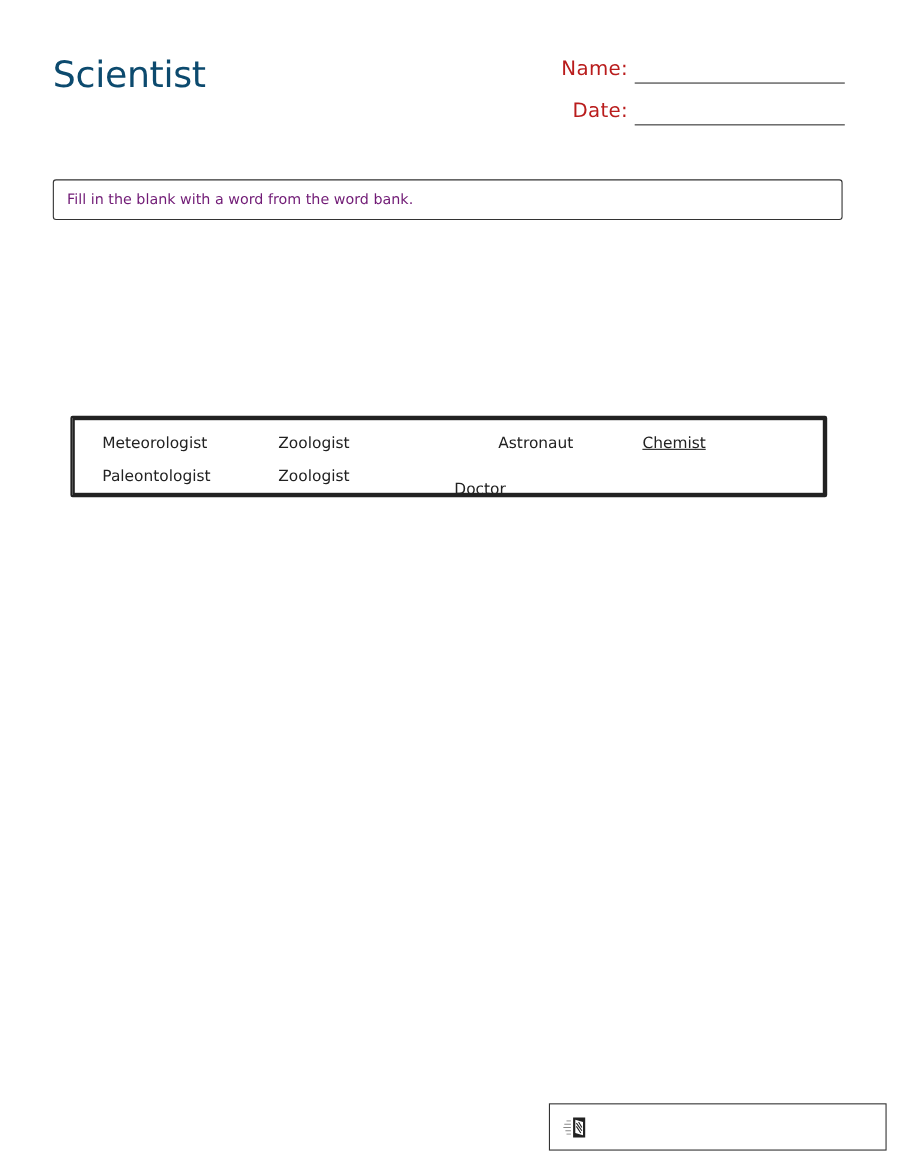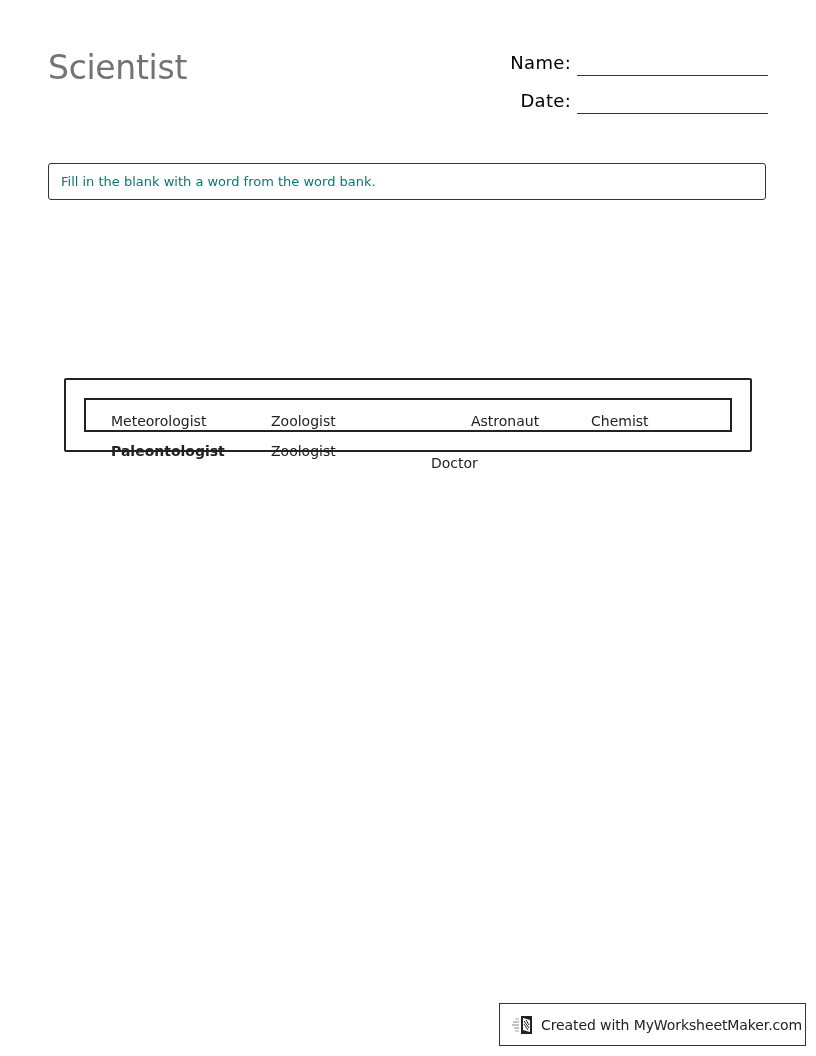--- a/index.html
+++ b/index.html
@@ -14,36 +14,36 @@
     font-family: "DejaVu Sans", "Liberation Sans", sans-serif;
     color: #222222;
     overflow: hidden;
   }
   .title {
     position: absolute;
     left: 48px;
     top: 46px;
     font-size: 33px;
     font-weight: normal;
-    color: #737373;
+    color: #0c4a6e;
     letter-spacing: -0.3px;
     margin: 0;
     line-height: 44px;
   }
   .field-row {
     position: absolute;
     right: 48px;
     display: flex;
     align-items: flex-end;
   }
   .field-row.name { top: 50px; }
   .field-row.date { top: 88px; justify-content: flex-end; }
   .field-label {
     font-size: 18px;
-    color: #000000;
+    color: #b91c1c;
     margin-right: 6px;
     line-height: 26px;
     letter-spacing: 0.3px;
   }
   .field-line {
     width: 191px;
     height: 24px;
     border-bottom: 1.5px solid #333;
   }
   .instructions {
@@ -51,32 +51,32 @@
     left: 48px;
     top: 163px;
     width: 718px;
     height: 37px;
     border: 1px solid #333;
     border-radius: 3px;
     box-sizing: border-box;
     font-size: 13px;
     line-height: 35px;
     padding-left: 12px;
-    color: #0f766e;
+    color: #701a75;
   }
   .word-bank {
     position: absolute;
     left: 64px;
     top: 378px;
     width: 688px;
     height: 74px;
     box-sizing: border-box;
     border: 2px solid #222;
     border-radius: 2px;
-    padding: 18px;
+    padding: 0;
   }
   .word-bank-inner {
     width: 100%;
     height: 100%;
     box-sizing: border-box;
     border: 2px solid #222;
     position: relative;
   }
   .word {
     position: absolute;
@@ -125,34 +125,33 @@
   <div class="field-line"></div>
 </div>
 
 <div class="instructions">Fill in the blank with a word from the word bank.</div>
 
 <div class="word-bank">
   <div class="word-bank-inner">
     <span class="word" style="left:25px; top:12px;">Meteorologist</span>
     <span class="word" style="left:185px; top:12px;text-align:right;">Zoologist</span>
     <span class="word" style="left:345px; top:12px;margin-left:40px;">Astronaut</span>
-    <span class="word" style="left:505px; top:12px;">Chemist</span>
-    <span class="word" style="left:25px; top:42px;font-weight:bold;">Paleontologist</span>
+    <span class="word" style="left:516px; top:12px;text-decoration:underline;">Chemist</span>
+    <span class="word" style="left:25px; top:42px;">Paleontologist</span>
     <span class="word" style="left:185px; top:42px;">Zoologist</span>
     <span class="word" style="left:345px; top:42px;margin-top:12px;">Doctor</span>
   </div>
 </div>
 
 <div class="footer">
   <span class="footer-icon">
     <svg width="24" height="22" viewBox="0 0 24 22">
       <line x1="1" y1="8" x2="7" y2="8" stroke="#888" stroke-width="1"></line>
       <line x1="0" y1="11" x2="7" y2="11" stroke="#888" stroke-width="1"></line>
       <line x1="2" y1="14" x2="7" y2="14" stroke="#888" stroke-width="1"></line>
       <line x1="3" y1="5" x2="7" y2="5" stroke="#aaa" stroke-width="1"></line>
       <line x1="3" y1="17" x2="7" y2="17" stroke="#aaa" stroke-width="1"></line>
       <path d="M9 2 L20 2 L20 20 L9 20 Z" fill="#222"></path>
       <path d="M11 4 L18 6 L18 18 L11 16 Z" fill="#fff"></path>
       <path d="M12 7 L17 14 M12 10 L16 16 M14 6 L17 11" stroke="#222" stroke-width="1"></path>
     </svg>
   </span>
-  <span class="footer-text">Created with MyWorksheetMaker.com</span>
 </div>
 
 </body></html>

